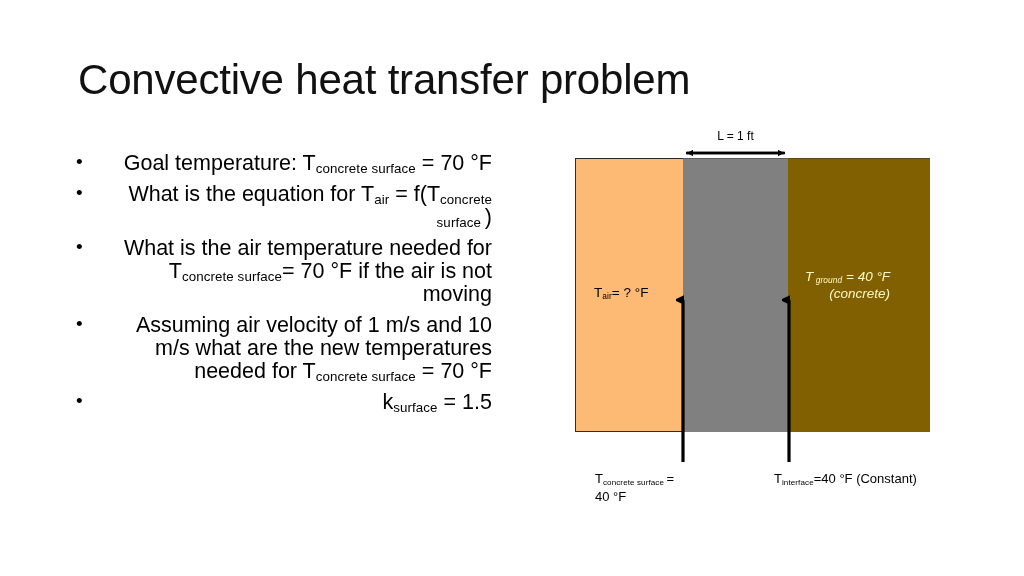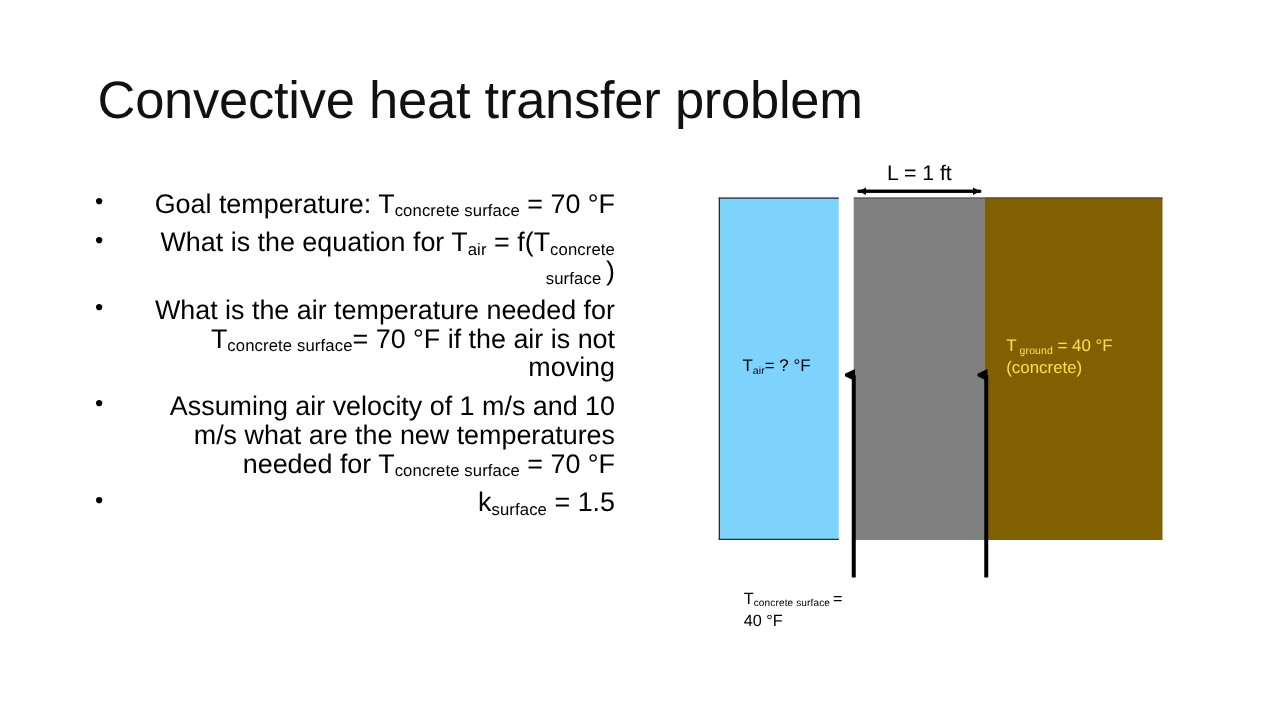--- a/index.html
+++ b/index.html
@@ -70,22 +70,22 @@
   }
 
   .layer {
     position: absolute;
     top: 38px;
     height: 274px;
     box-sizing: border-box;
   }
   #layer-air {
     left: 15px;
-    width: 96px;
-    background: #7dd3fc;
+    width: 108px;
+    background: #fdba74;
     border: 1px solid #2c2c2c;
     border-right: none;
   }
   #layer-concrete {
     left: 123px;
     width: 105px;
     background: #808080;
     border-top: 1px solid #5a5a5a;
   }
   #layer-ground {
@@ -102,33 +102,34 @@
     white-space: nowrap;
   }
   #label-tair {
     left: 33px;
     top: 164px;
     color: #000000;
   }
   #label-tground {
     left: 245px;
     top: 148px;
-    color: #fde047;
-    text-align: left;
+    color: #fef9c3;
+    text-align: right;
+    font-style: italic;
   }
   #label-tground .tg-line2 { display: block; }
 
   
   #dim-l-label {
     position: absolute;
     left: 123px;
     top: 9px;
     width: 105px;
     text-align: center;
-    font-size: 17px;
+    font-size: 12px;
     white-space: nowrap;
   }
   #dim-l-arrow {
     position: absolute;
     left: 123px;
     top: 27px;
     width: 105px;
     height: 12px;
   }
 
@@ -230,14 +231,15 @@
     <defs>
       <marker id="fluxHeadB" markerWidth="12" markerHeight="12" refX="6" refY="10" orient="auto" markerUnits="userSpaceOnUse">
         <path d="M6,1 L1.2,11 L10.8,11 Z" fill="#000000"></path>
       </marker>
     </defs>
     <line x1="7" y1="174" x2="7" y2="12" stroke="#000000" stroke-width="3.2" marker-end="url(#fluxHeadB)"></line>
   </svg>
 
   <div class="bottom-label" id="label-tconcrete-surface">T<sub>concrete surface </sub>=<br>40 °F</div>
 
+  <div class="bottom-label" id="label-tinterface">T<sub>interface</sub>=40 °F (Constant)</div>
 
 </div>
 
 </body></html>

